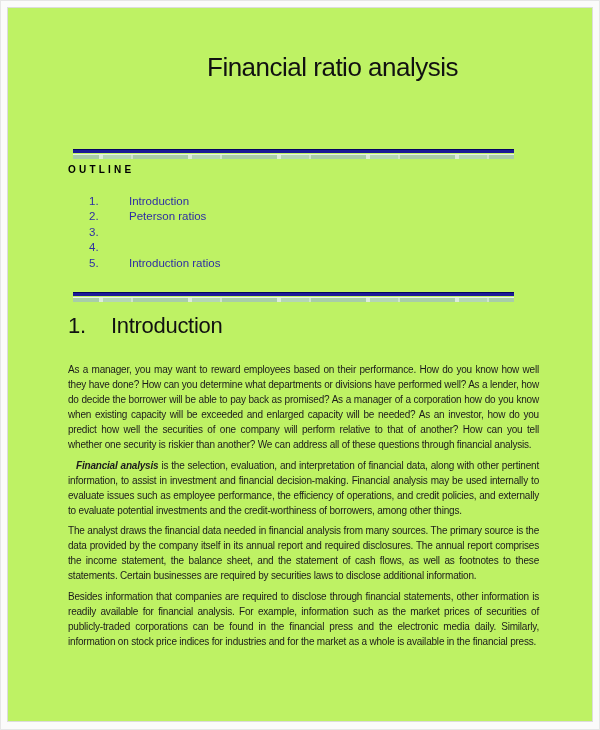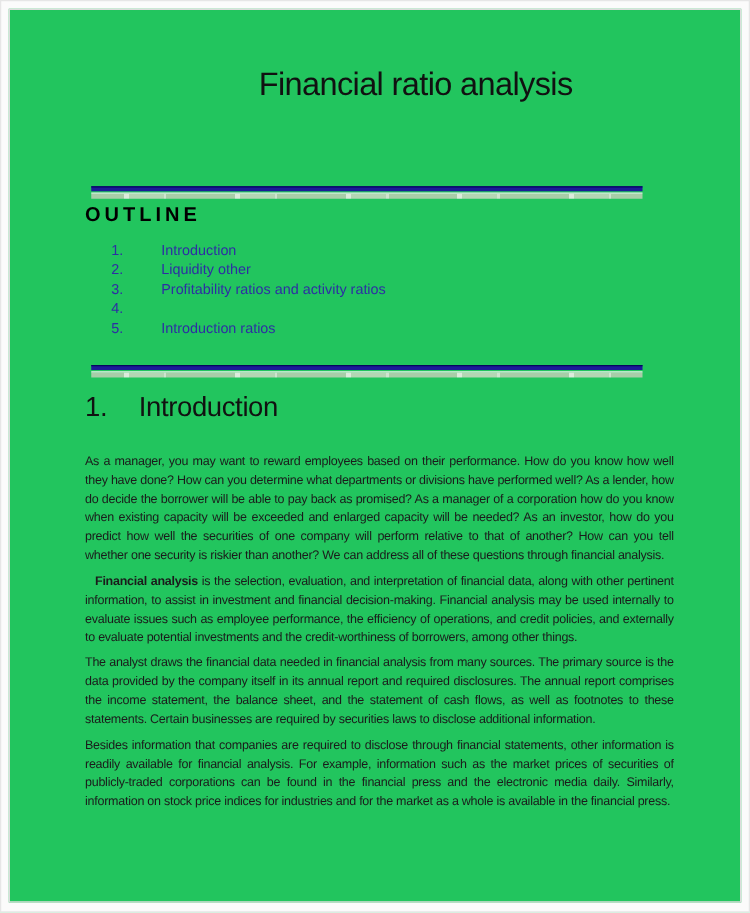--- a/index.html
+++ b/index.html
@@ -9,21 +9,21 @@
     background:#fbfbfb;
     border:1px solid #e6e6e6;
     box-sizing:border-box;
     overflow:hidden;
     font-family:"Liberation Sans", sans-serif;
     color:var(--text,#1b1b1b);
   }
   .page{
     position:absolute;
     left:6px;top:6px;right:6px;bottom:7px;
-    background:#22c55e;
+    background:#bef264;
     border:1px solid #dcdcdc;
   }
   
   .title-block{position:absolute;left:199px;top:45px;}
   .doc-title{
     margin:0;
     font-size:26px;
     font-weight:normal;
     letter-spacing:-0.5px;
     color:#111;
@@ -55,21 +55,21 @@
         #dcebdc 26px 30px,
         #b4d6b4 30px 58px,
         #cfe3cf 58px 60px,
         var(--rule_green,#a8cda8) 60px 89px);
     border-top:1px solid #e9f2e9;
     box-sizing:border-box;
   }
   
   .outline-heading{
     position:absolute;left:60px;top:156px;
-    font-size:16px;font-weight:bold;
+    font-size:10px;font-weight:bold;
     letter-spacing:3.2px;color:#000;
   }
   .outline-list{
     position:absolute;left:81px;top:186px;
     margin:0;padding:0;list-style:none;
     font-size:11.5px;line-height:15.4px;
     color:var(--link_blue,#2e2ea4);
   }
   .outline-item{display:flex;}
   .o-num{width:40px;flex:0 0 40px;}
@@ -85,21 +85,21 @@
   
   .body-text{
     position:absolute;left:60px;top:354px;width:471px;
     font-size:10px;line-height:15px;
     letter-spacing:-0.2px;
     text-align:justify;
     color:var(--text,#1b1b1b);
   }
   .body-text p{margin:0 0 5.5px 0;}
   .body-text p.indent{text-indent:8px;}
-  .lead{font-weight:bold;}
+  .lead{font-weight:bold;font-style:italic;}
 </style>
 </head>
 <body>
 
 <div class="canvas">
   <div class="page">
 
     <header class="title-block">
       <h1 class="doc-title">Financial ratio analysis</h1>
     </header>
@@ -111,25 +111,24 @@
 
     <div class="outline-heading">OUTLINE</div>
 
     <ol class="outline-list">
       <li class="outline-item">
         <span class="o-num">1.</span>
         <a class="o-label">Introduction</a>
       </li>
       <li class="outline-item">
         <span class="o-num">2.</span>
-        <a class="o-label">Liquidity other</a>
+        <a class="o-label">Peterson ratios</a>
       </li>
       <li class="outline-item">
         <span class="o-num">3.</span>
-        <a class="o-label">Profitability ratios and activity ratios</a>
       </li>
       <li class="outline-item">
         <span class="o-num">4.</span>
       </li>
       <li class="outline-item">
         <span class="o-num">5.</span>
         <a class="o-label">Introduction ratios</a>
       </li>
     </ol>
 

